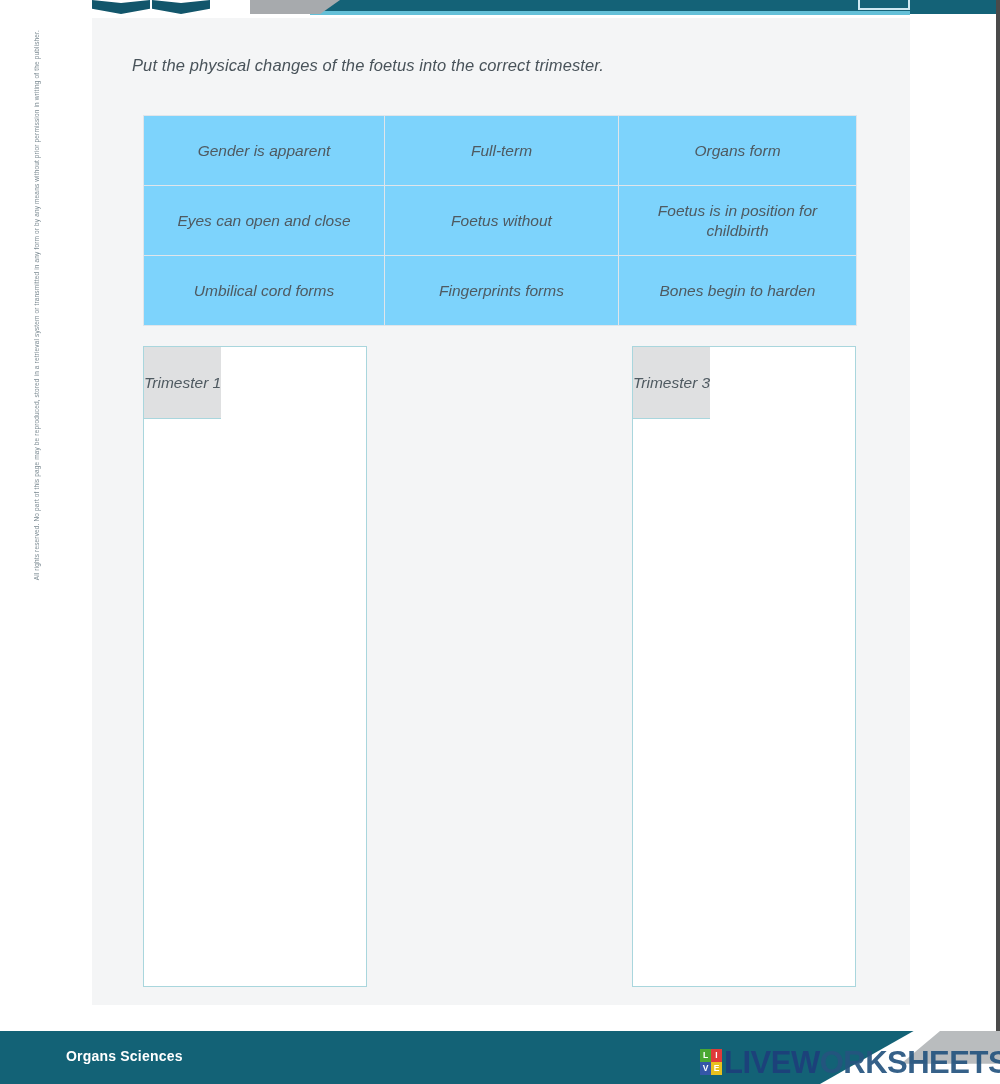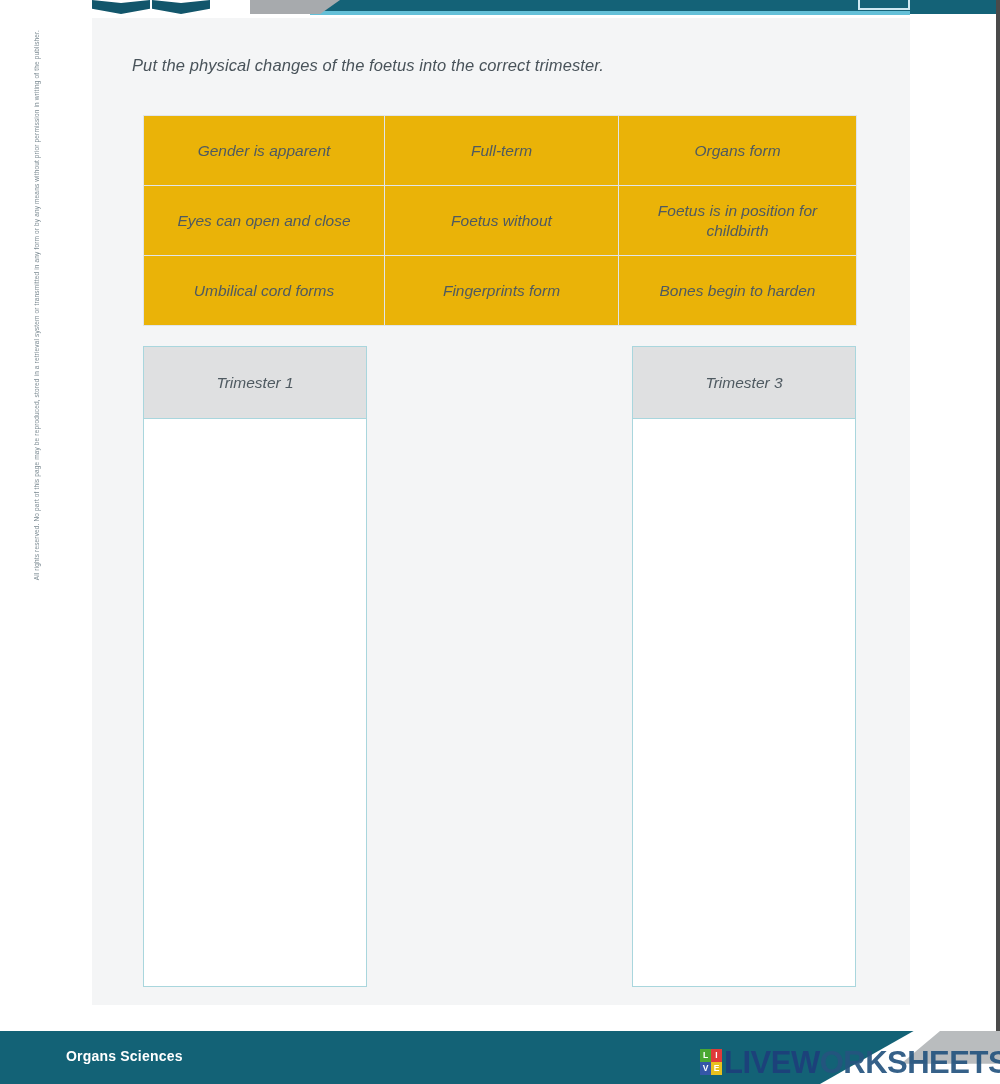--- a/index.html
+++ b/index.html
@@ -113,39 +113,39 @@
   }
   .word-table td {
     border: 1px solid #e0e5ea;
     text-align: center;
     vertical-align: middle;
     font-size: 15.5px;
     color: #4f5a61;
     height: 70px;
     padding: 4px 8px;
     line-height: 1.25;
-    background: #eab308;
+    background: #7dd3fc;
   }
   .word-table col.c1 { width: 241px; }
   .word-table col.c2 { width: 234px; }
   .word-table col.c3 { width: 238px; }
 
   
   .dropzones {
     position: absolute;
     left: 51px; top: 328px;
     width: 713px; height: 641px;
     display: flex;
     justify-content: space-between;
   }
   .dropzone {
     width: 224px;
     height: 641px;
     display: flex;
-    flex-direction: column;
+    flex-direction: row;
     border: 1px solid #a9d6dd;
     background: #ffffff;
   }
   .dropzone-header {
     height: 72px;
     background: #dfe0e1;
     border-bottom: 1px solid #a9d6dd;
     display: flex;
     align-items: center;
     justify-content: center;
@@ -273,21 +273,21 @@
           <td>Full-term</td>
           <td>Organs form</td>
         </tr>
         <tr>
           <td>Eyes can open and close</td>
           <td>Foetus without</td>
           <td>Foetus is in position for childbirth</td>
         </tr>
         <tr>
           <td>Umbilical cord forms</td>
-          <td>Fingerprints form</td>
+          <td>Fingerprints forms</td>
           <td>Bones begin to harden</td>
         </tr>
       </tbody>
     </table>
 
     <div class="dropzones">
 
       <div class="dropzone">
         <div class="dropzone-header">Trimester 1</div>
         <div class="dropzone-body"></div>

